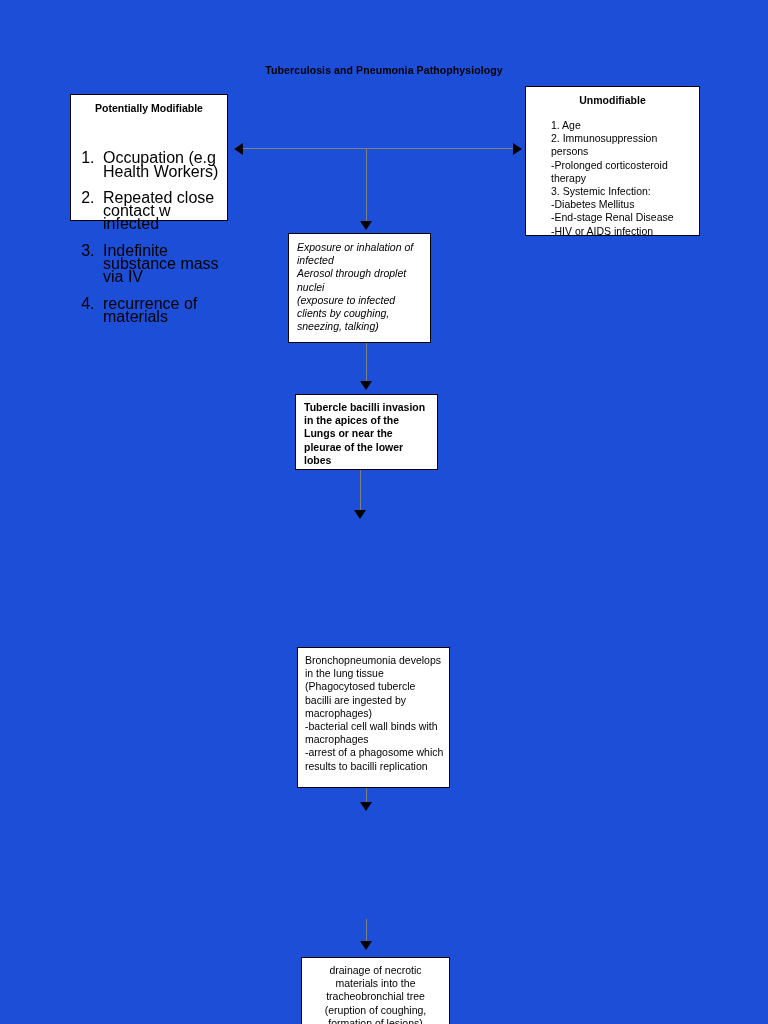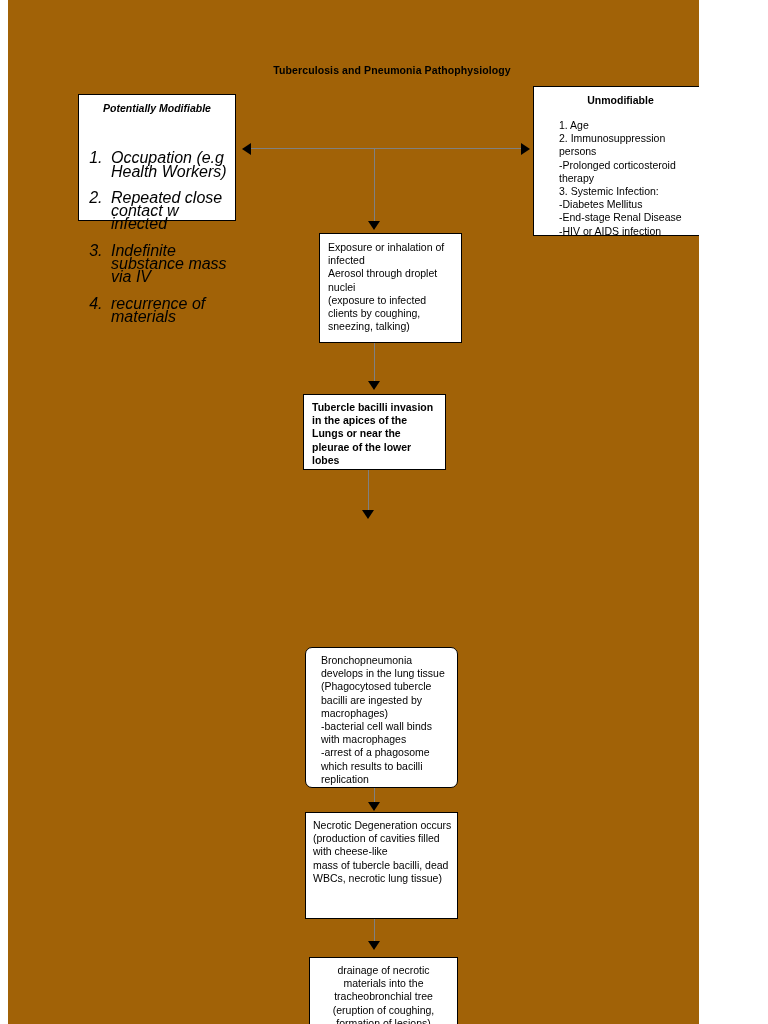--- a/index.html
+++ b/index.html
@@ -7,25 +7,24 @@
     margin: 0;
     padding: 0;
     background: #ffffff;
   }
   body {
     font-family: "Liberation Sans", sans-serif;
     color: #000000;
   }
   #page {
     position: relative;
-    width: 691px;
+    width: 768px;
     height: 1024px;
     overflow: hidden;
-    background: #a16207;
-    margin-left: 8px;
+    background: #1d4ed8;
   }
 
   
   .doc-title {
     position: absolute;
     left: 0;
     top: 64px;
     width: 768px;
     text-align: center;
     font-size: 10.5px;
@@ -64,43 +63,42 @@
   }
   ol.num-list li {
     margin: 0 0 0 0;
     padding-left: 4px;
   }
 
   
   #box-modifiable {
     left: 70px;  top: 94px;  width: 158px; height: 127px;
     padding: 7px 6px 6px 6px;
-    font-style: italic;
   }
   #box-modifiable .box-body { margin-top: 10px; }
 
   #box-unmodifiable {
     left: 525px; top: 86px;  width: 175px; height: 150px;
     padding: 7px 7px 6px 7px;
   }
   #box-unmodifiable .box-body { margin-top: 12px; padding-left: 18px; }
 
   #box-exposure {
-    left: 311px; top: 233px; width: 143px; height: 110px;
+    left: 288px; top: 233px; width: 143px; height: 110px;
     padding: 7px 6px 6px 8px;
+    font-style: italic;
   }
   #box-invasion {
     left: 295px; top: 394px; width: 143px; height: 76px;
     padding: 6px 6px 6px 8px;
     font-weight: bold;
   }
   #box-bronchopneumonia {
     left: 297px; top: 647px; width: 153px; height: 141px;
-    padding: 6px 5px 5px 15px;
-    border-radius: 7px;
+    padding: 6px 5px 5px 7px;
   }
   #box-necrotic {
     left: 297px; top: 812px; width: 153px; height: 107px;
     padding: 6px 5px 5px 7px;
   }
   #box-drainage {
     left: 301px; top: 957px; width: 149px; height: 70px;
     padding: 6px 5px 5px 5px;
     text-align: center;
   }
@@ -208,25 +206,20 @@
     <div class="box-body">Bronchopneumonia develops in the lung tissue (Phagocytosed tubercle bacilli are ingested by macrophages)
 -bacterial cell wall binds with macrophages
 -arrest of a phagosome which results to bacilli replication</div>
   </div>
 
   <div class="conn">
     <div class="vline" style="left:366px; top:788px; height:17px;"></div>
     <div class="arrowhead-down" style="left:360px; top:802px;"></div>
   </div>
 
-  <div class="box" id="box-necrotic">
-    <div class="box-body">Necrotic Degeneration occurs
-(production of cavities filled with cheese-like
-mass of tubercle bacilli, dead WBCs, necrotic lung tissue)</div>
-  </div>
 
   <div class="conn">
     <div class="vline" style="left:366px; top:919px; height:24px;"></div>
     <div class="arrowhead-down" style="left:360px; top:941px;"></div>
   </div>
 
   <div class="box" id="box-drainage">
     <div class="box-body">drainage of necrotic materials into the tracheobronchial tree (eruption of coughing, formation of lesions)
 PRIMARY INFECTION</div>
   </div>

